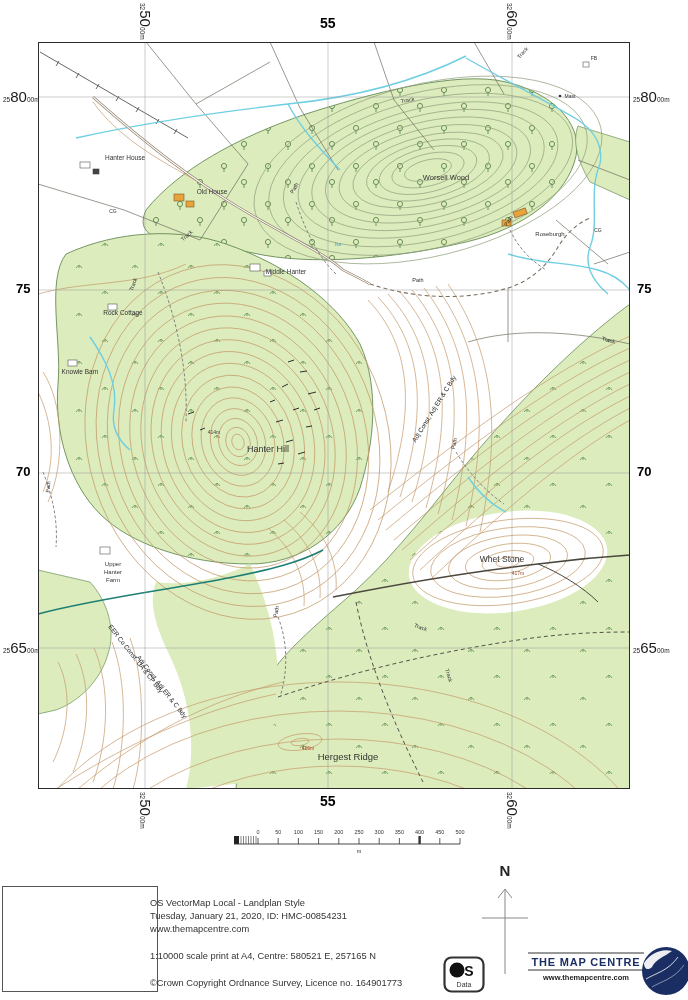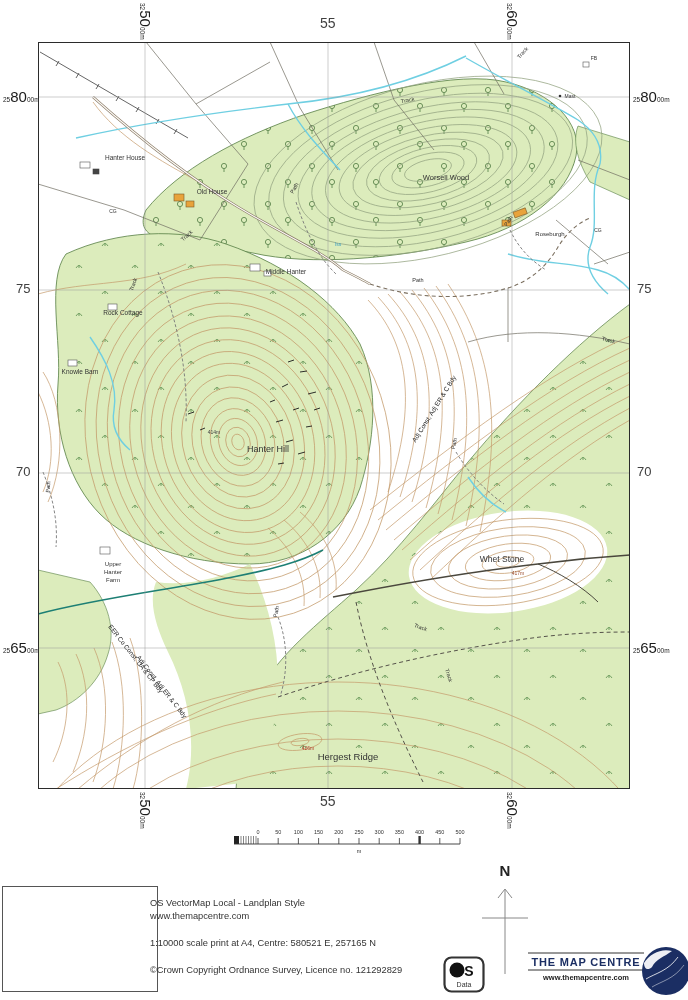--- a/index.html
+++ b/index.html
@@ -2,21 +2,21 @@
 <html><head>
 <meta charset="utf-8">
 <style>
   html,body{margin:0;padding:0;background:#ffffff;}
   #page{position:relative;width:688px;height:1000px;background:#ffffff;overflow:hidden;
         font-family:"Liberation Sans",sans-serif;color:#222;}
   .abs{position:absolute;}
   .gridlbl{display:flex;align-items:baseline;white-space:nowrap;color:#1c1c1c;line-height:1;}
   .gridlbl .sm{font-size:6.5px;}
   .gridlbl .lg{font-size:15px;}
-  .gridnum{font-size:13px;color:#404040;line-height:1;}
+  .gridnum{font-size:13px;color:#000000;line-height:1;font-weight:bold;}
   .vert{transform:rotate(90deg);transform-origin:0 0;}
   #infoblock{font-size:9.3px;line-height:13px;color:#333;}
   #infoblock .gap{height:14px;}
   #emptybox{border:1.2px solid #555;background:#fff;}
   svg text{font-family:"Liberation Sans",sans-serif;}
 </style>
 </head>
 <body>
 
 <div id="page">
@@ -367,25 +367,26 @@
       <text x="211.8" y="8">450</text>
       <text x="232" y="8">500</text>
       <text x="131" y="27">m</text>
     </g>
   </svg>
 
   <div id="emptybox" class="abs" style="left:2px;top:886px;width:154px;height:104px;"></div>
 
   <div id="infoblock" class="abs" style="left:150px;top:897px;width:270px;">
     <div>OS VectorMap Local - Landplan Style</div>
+    <div>Tuesday, January 21, 2020, ID: HMC-00854231</div>
     <div>www.themapcentre.com</div>
     <div class="gap"></div>
     <div>1:10000 scale print at A4, Centre: 580521 E, 257165 N</div>
     <div class="gap"></div>
-    <div>©Crown Copyright Ordnance Survey, Licence no. 121292829</div>
+    <div>©Crown Copyright Ordnance Survey, Licence no. 164901773</div>
   </div>
 
   <svg class="abs" style="left:472px;top:860px;" width="66" height="118" viewBox="0 0 66 118">
     <text x="33" y="16" text-anchor="middle" font-size="15" font-weight="bold" fill="#222">N</text>
     <g stroke="#888" stroke-width="1" fill="none">
       <line x1="33" y1="30" x2="33" y2="114"></line>
       <path d="M26,38 L33,29 L40,38"></path>
       <line x1="10" y1="58" x2="56" y2="58"></line>
     </g>
   </svg>

